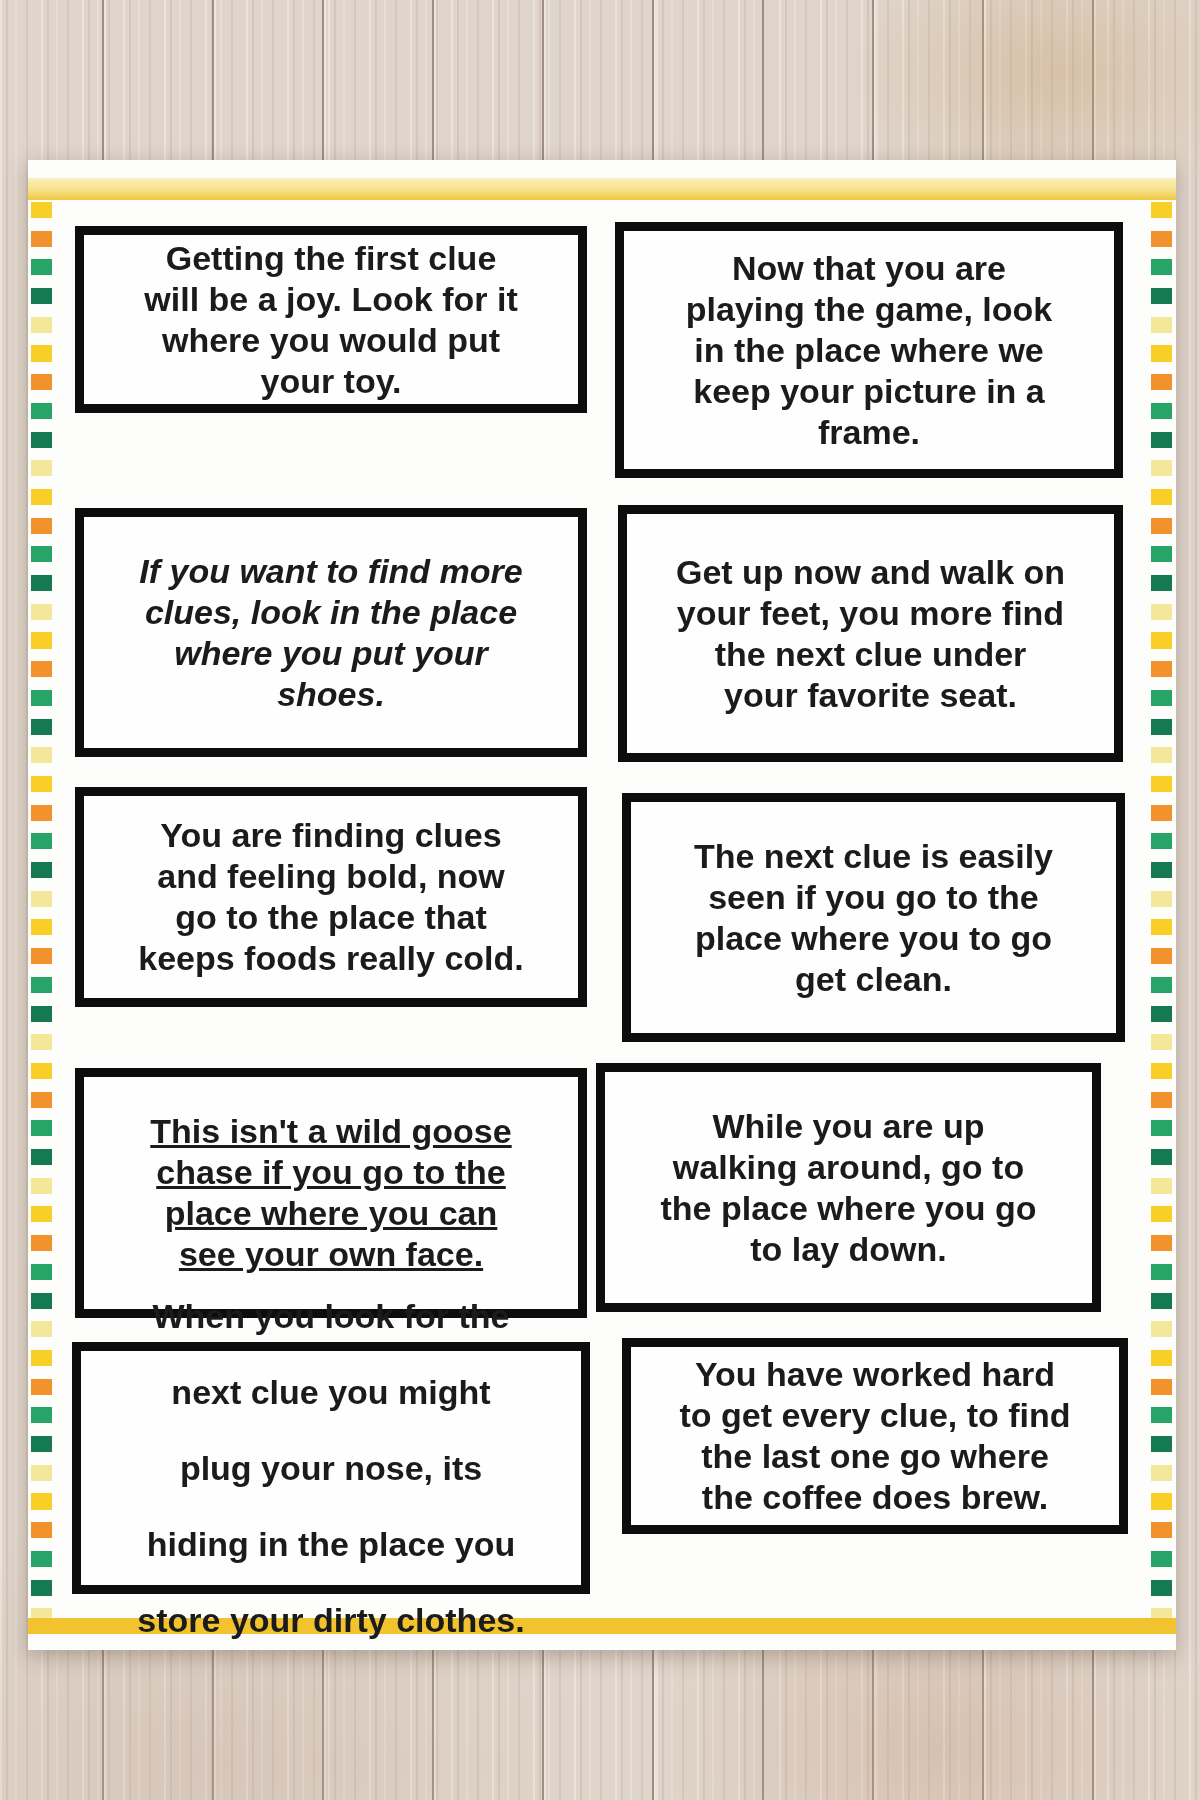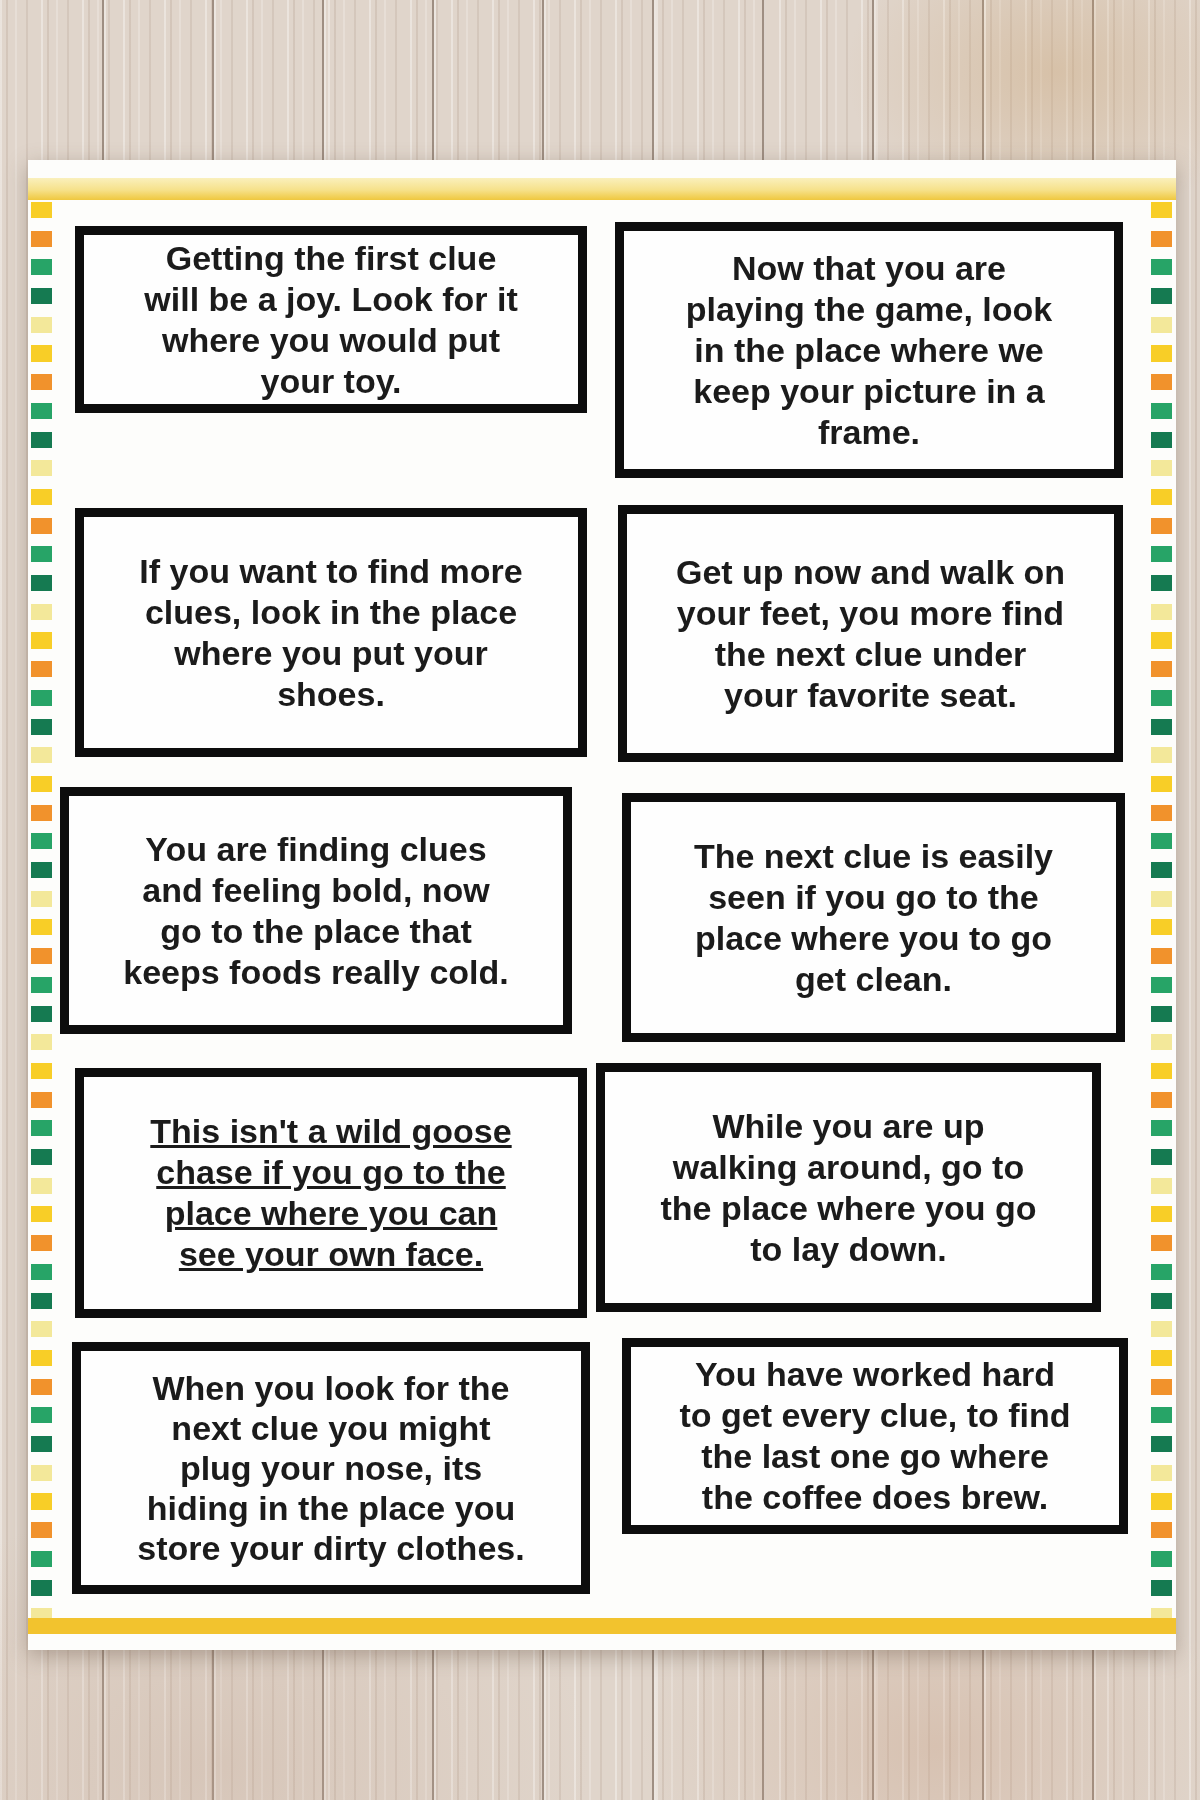--- a/index.html
+++ b/index.html
@@ -53,27 +53,27 @@
   
   .card{
     position:absolute;box-sizing:border-box;
     background:#FEFEFE;border:9px solid #0D0D0D;
     display:flex;flex-direction:column;align-items:center;justify-content:center;
     text-align:center;color:#1B1B1B;font-weight:700;font-size:34px;line-height:41px;
   }
   
   .c1 {left:47px;  top:66px;   width:512px; height:187px;}
   .c2 {left:587px; top:62px;   width:508px; height:256px;}
-  .c3 {left:47px;  top:348px;  width:512px; height:249px;}
+  .c3 {left:47px;  top:348px;  width:512px; height:249px;font-style:italic;}
   .c4 {left:590px; top:345px;  width:505px; height:257px;}
-  .c5 {left:32px;  top:627px;  width:512px; height:247px;text-align:center;}
+  .c5 {left:47px;  top:627px;  width:512px; height:220px;text-align:center;}
   .c6 {left:594px; top:625px;  width:503px; height:249px;margin-top:8px;}
   .c7 {left:47px;  top:908px;  width:512px; height:250px;text-decoration:underline;}
   .c8 {left:568px; top:903px;  width:505px; height:249px;}
-  .c9 {left:44px;  top:1182px; width:518px; height:252px; line-height:40px;}
+  .c9 {left:44px;  top:1182px; width:518px; height:252px; line-height:40px;gap:36px;}
   .c10{left:594px; top:1178px; width:506px; height:196px;}
 </style>
 </head>
 <body>
 
 <div class="wood"></div>
 
 <div class="paper">
   <div class="band-top"></div>
   <div class="stripes left"></div>

